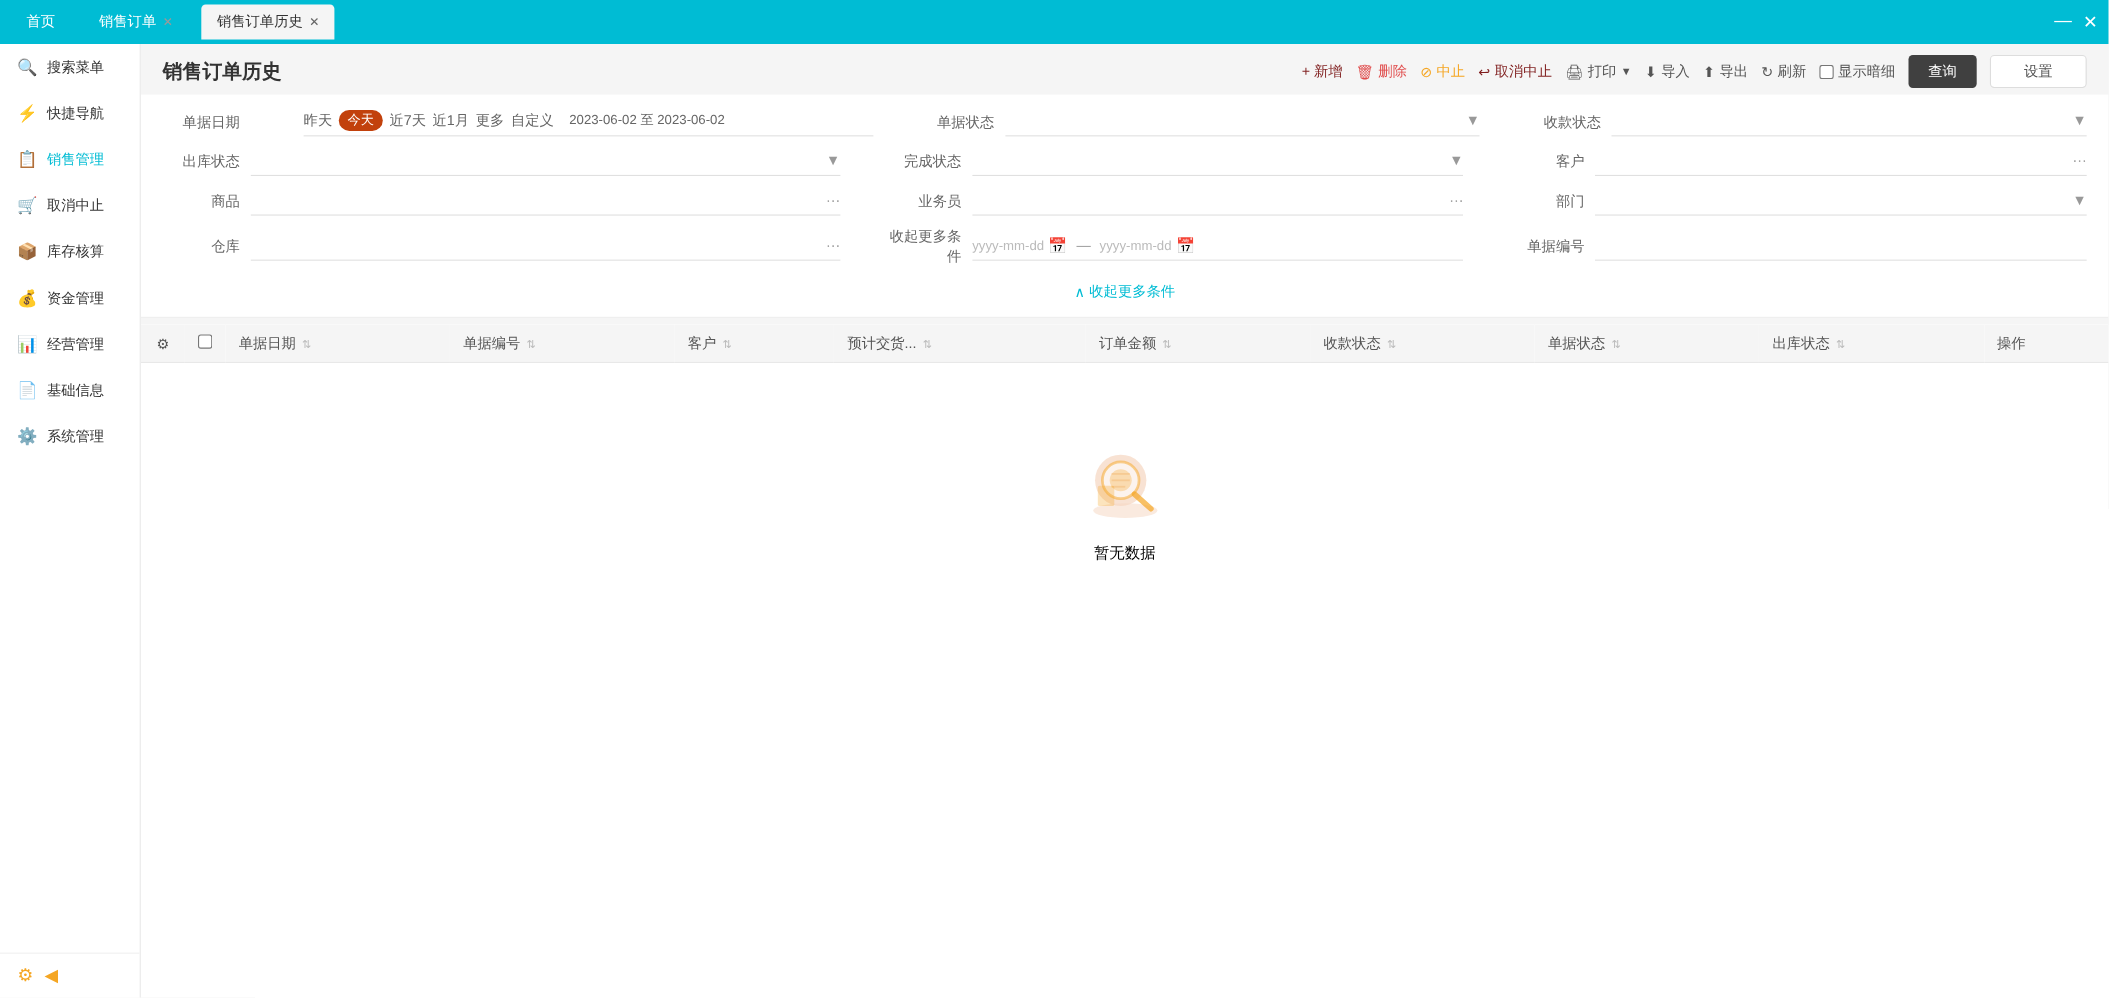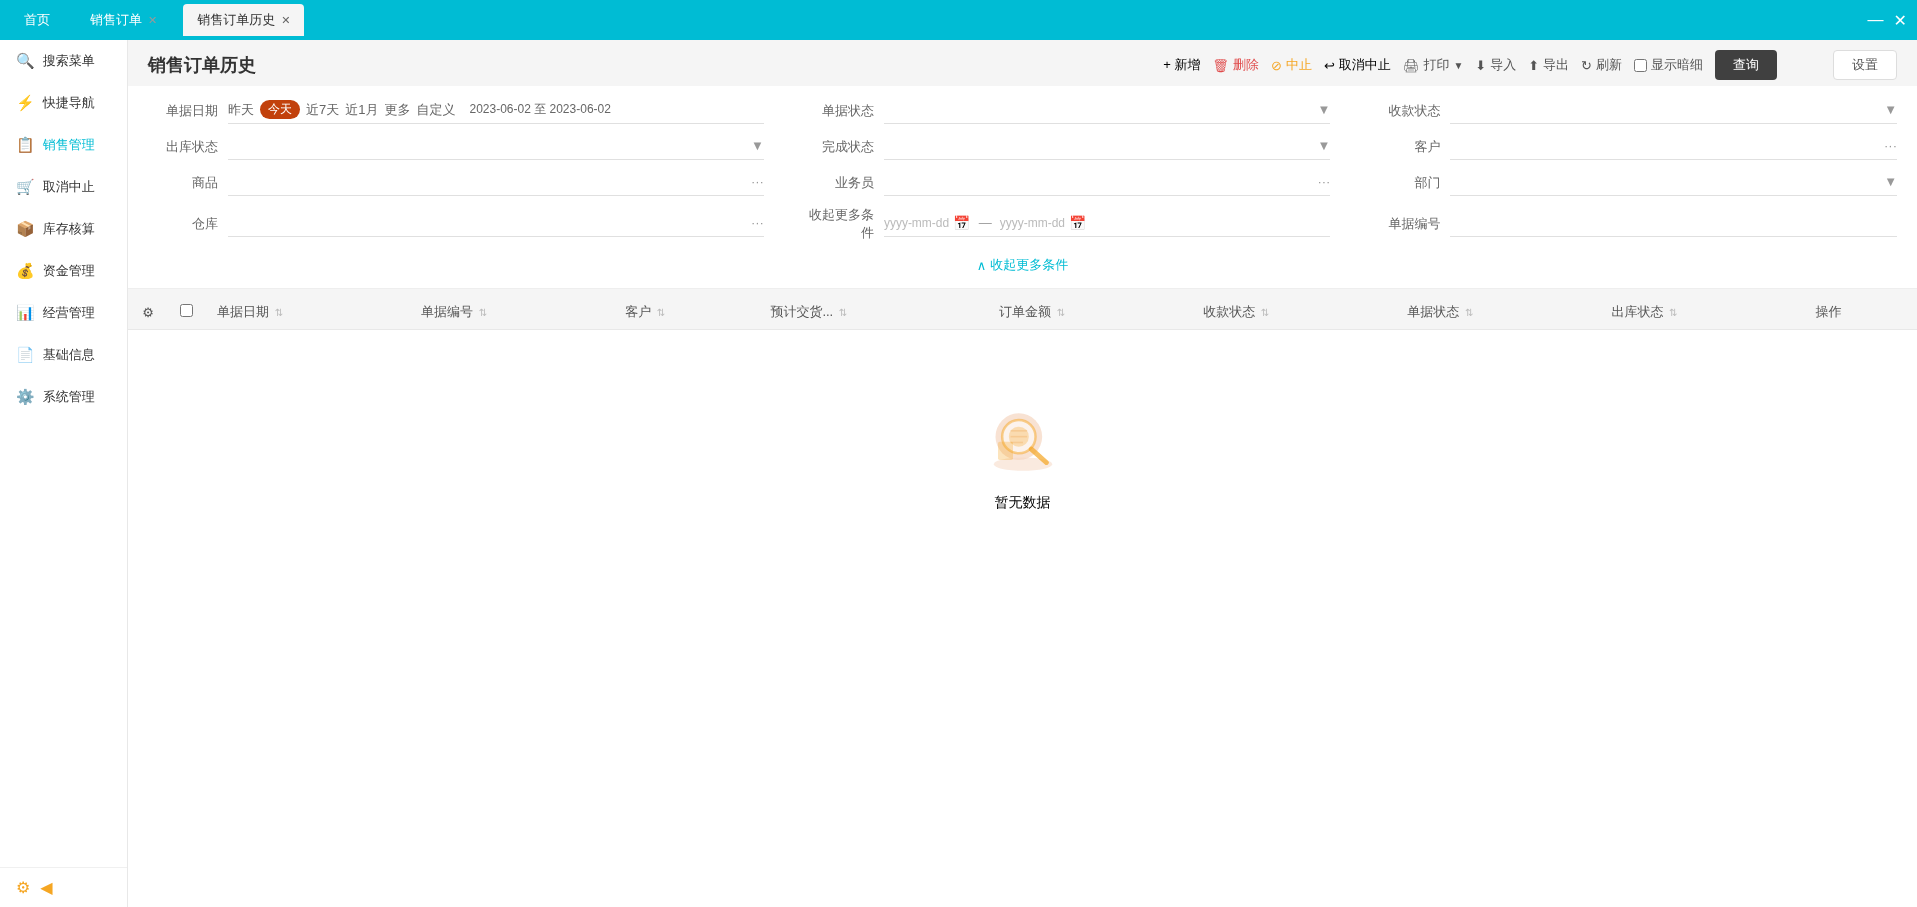--- a/index.html
+++ b/index.html
@@ -114,39 +114,38 @@
       display: flex;
       align-items: center;
       gap: 4px;
       cursor: pointer;
       color: #555;
       font-size: 13px;
       white-space: nowrap;
     }
     .toolbar-btn.orange { color: #f5a623; }
     .toolbar-btn.red { color: #e04c4c; }
-    .toolbar-btn.teal { color: #000000; }
+    .toolbar-btn.teal { color: #7f1d1d; }
     .btn-query {
       background: #404040;
       color: #fff;
       border: none;
       border-radius: 4px;
       padding: 6px 18px;
       cursor: pointer;
       font-size: 13px;
     }
     .btn-set {
       background: #fff;
       color: #555;
       border: 1px solid #ddd;
       border-radius: 4px;
-      padding: 5px 18px;
-      cursor: pointer;
-      font-size: 13px;
-      margin-left: 44px;
+      padding: 5px 30px;
+      cursor: pointer;
+      font-size: 13px;
     }
     .checkbox-label {
       display: flex;
       align-items: center;
       gap: 4px;
       color: #555;
       cursor: pointer;
     }
 
     
@@ -422,21 +421,21 @@
         </label>
         <button class="btn-query">查询</button>
         <button class="btn-set">设置</button>
       </div>
     </div>
 
     <div class="filter-panel">
 
       <div class="filter-row">
         <span class="filter-label">单据日期</span>
-        <div class="filter-field" style="flex:1.2;">
+        <div class="filter-field" style="flex:1.2;margin-left:48px;">
           <span class="date-text-btn">昨天</span>
           <span class="date-badge">今天</span>
           <span class="date-text-btn">近7天</span>
           <span class="date-text-btn">近1月</span>
           <span class="date-text-btn">更多</span>
           <span class="date-text-btn">自定义</span>
           <span class="date-range" style="margin-left:8px;">2023-06-02 至 2023-06-02</span>
         </div>
 
         <div style="width:40px;"></div>

